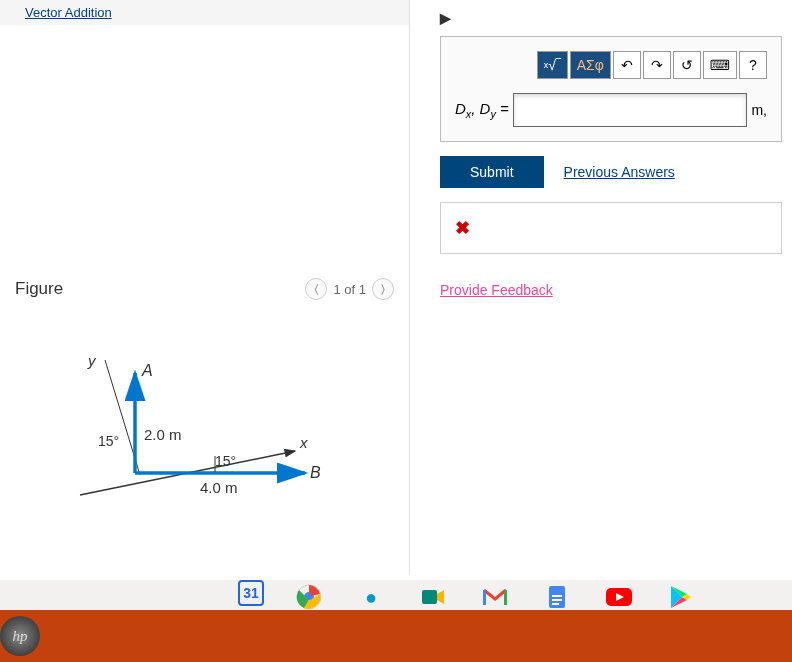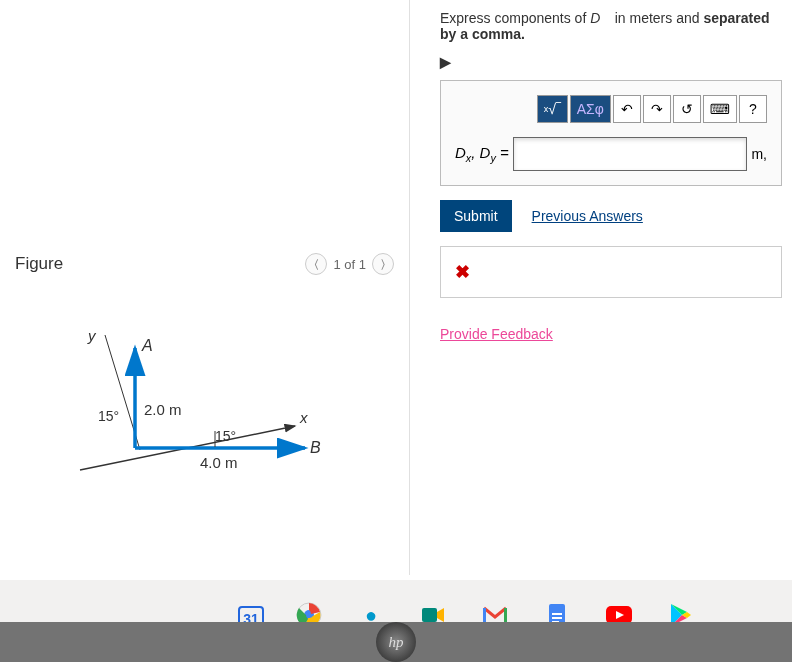--- a/index.html
+++ b/index.html
@@ -12,44 +12,45 @@
     .figure-title { font-size: 17px; color: #333; }
     .figure-nav { display: flex; align-items: center; gap: 6px; color: #666; font-size: 13px; }
     .nav-btn { width: 22px; height: 22px; border: 1px solid #ccc; border-radius: 50%; background: #fafafa; display: flex; align-items: center; justify-content: center; cursor: pointer; color: #888; font-size: 12px; }
     .figure-svg { margin: 40px 0 0 40px; }
     .question-text { font-size: 14px; color: #333; margin-bottom: 12px; }
     .hint-toggle { color: #333; font-size: 14px; cursor: pointer; display: flex; align-items: center; gap: 6px; font-weight: bold; margin-bottom: 10px; }
     .answer-box { border: 1px solid #bbb; padding: 14px; background: #fafafa; }
     .toolbar { display: flex; justify-content: flex-end; gap: 2px; align-items: center; margin-bottom: 14px; }
     .tool-btn { height: 28px; min-width: 28px; border: 1px solid #999; background: #fff; display: flex; align-items: center; justify-content: center; font-size: 14px; cursor: pointer; padding: 0 6px; }
     .tool-btn.dark { background: #1a4d80; color: #fff; }
-    .tool-btn.dark2 { background: #1a4d80; color: #c4b5fd; }
+    .tool-btn.dark2 { background: #1a4d80; color: #fdba74; }
     .input-row { display: flex; align-items: center; gap: 4px; }
     .var-label { font-size: 15px; font-style: italic; white-space: nowrap; }
     .answer-input { flex: 1; height: 34px; border: 1px solid #666; padding: 4px 8px; font-size: 14px; background: #fff; box-shadow: inset 0 2px 4px rgba(0,0,0,0.15); }
     .unit-label { font-size: 14px; }
     .submit-row { margin-top: 14px; display: flex; align-items: center; gap: 20px; }
-    .submit-btn { background: #00457c; color: #fff; border: none; padding: 8px 14px; font-size: 14px; cursor: pointer; }
+    .submit-btn { background: #00457c; color: #fff; border: none; padding: 8px 30px; font-size: 14px; cursor: pointer; }
     .prev-link { color: #004080; text-decoration: underline; font-size: 14px; cursor: pointer; }
     .feedback-box { margin-top: 14px; border: 1px solid #ccc; padding: 14px; display: flex; align-items: center; gap: 10px; font-size: 14px; background: #fff; }
     .x-icon { color: #c00; font-weight: bold; font-size: 18px; }
     .provide-feedback { margin-top: 28px; color: #ec4899; text-decoration: underline; display: inline-block; font-size: 14px; cursor: pointer; }
-    .taskbar { position: absolute; bottom: 30px; left: 0; right: 0; height: 52px; background: #f2f1f0; display: flex; align-items: flex-end; padding: 0 40px 0 150px; gap: 28px; }
+    .taskbar { position: absolute; bottom: 30px; left: 0; right: 0; height: 52px; background: #f2f1f0; display: flex; align-items: flex-start; padding: 0 40px 0 150px; gap: 28px; }
     .taskbar-btn { width: 34px; height: 34px; display: flex; align-items: center; justify-content: center; font-size: 20px; cursor: pointer; }
     .desk-label { position: absolute; left: 150px; bottom: 44px; background: #fff; border: 1px solid #ccc; border-radius: 14px; padding: 4px 12px; font-size: 12px; color: #555; box-shadow: 0 1px 3px rgba(0,0,0,0.15); }
-    .black-bar { position: absolute; bottom: 0; left: 0; right: 0; height: 40px; background: #737373; display: flex; align-items: center; justify-content: center; }
+    .black-bar { position: absolute; bottom: 0; left: 0; right: 0; height: 52px; background: #c2410c; display: flex; align-items: center; }
     .hp-logo { width: 40px; height: 40px; border-radius: 50%; background: radial-gradient(circle, #888 0%, #222 100%); display: flex; align-items: center; justify-content: center; color: #ddd; font-style: italic; font-size: 15px; font-family: serif; }
     sub { font-size: 0.72em; }
   </style>
 </head>
 <body>
 
 <div class="content-area">
 
   <div class="left-panel">
+    <a class="topic-link">Vector Addition</a>
 
     <div class="figure-header">
       <div class="figure-title">Figure</div>
       <div class="figure-nav">
         <div class="nav-btn">〈</div>
         <span>1 of 1</span>
         <div class="nav-btn">〉</div>
       </div>
     </div>
 
@@ -76,23 +77,20 @@
 
       <line x1="95" y1="125" x2="265" y2="125" stroke="#0077cc" stroke-width="3.5" marker-end="url(#arrowblue)"></line>
       <text x="270" y="130" font-size="16" font-style="italic" fill="#333">B⃗</text>
       <text x="160" y="145" font-size="15" fill="#333">4.0 m</text>
       <text x="175" y="118" font-size="14" fill="#333">15°</text>
       <line x1="175" y1="108" x2="175" y2="124" stroke="#333" stroke-width="1"></line>
     </svg>
   </div>
 
   <div class="right-panel">
-    <div class="question-text">
-      Express components of <span style="font-style:italic">D⃗</span> in meters and <b>separated by a comma.</b>
-    </div>
     <div class="hint-toggle">
       <span>▶</span>
     </div>
 
     <div class="answer-box">
       <div class="toolbar">
         <div class="tool-btn dark"><span style="font-size:9px">x</span>√‾</div>
         <div class="tool-btn dark2">ΑΣφ</div>
         <div class="tool-btn">↶</div>
         <div class="tool-btn">↷</div>

